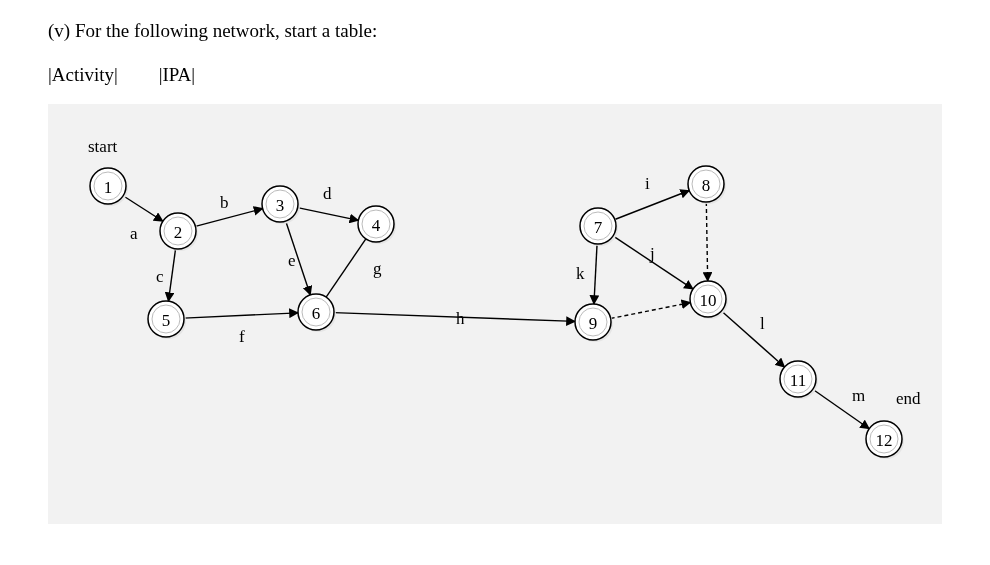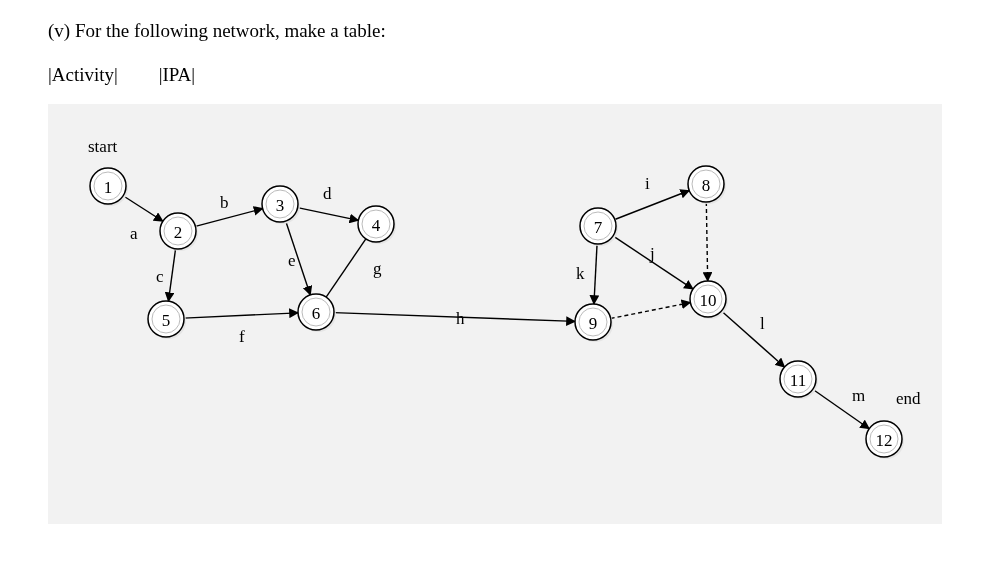--- a/index.html
+++ b/index.html
@@ -48,21 +48,21 @@
       dominant-baseline: central;
     }
     .startend {
       font-family: 'Times New Roman', Times, serif;
       font-size: 17px;
     }
   </style>
 </head>
 <body>
 
-<div class="prompt-line"><span>(v) For the following network, make a table:</span></div>
+<div class="prompt-line"><span>(v) For the following network, start a table:</span></div>
 
 <div class="headers-line">
   <span>|Activity|</span>
   <span>|IPA|</span>
 </div>
 
 <div class="diagram">
   <svg id="net-svg" width="894" height="420">
     <defs>
       <marker id="arrow" viewBox="0 0 10 10" refX="9" refY="5" markerWidth="7" markerHeight="7" orient="auto-start-reverse">

